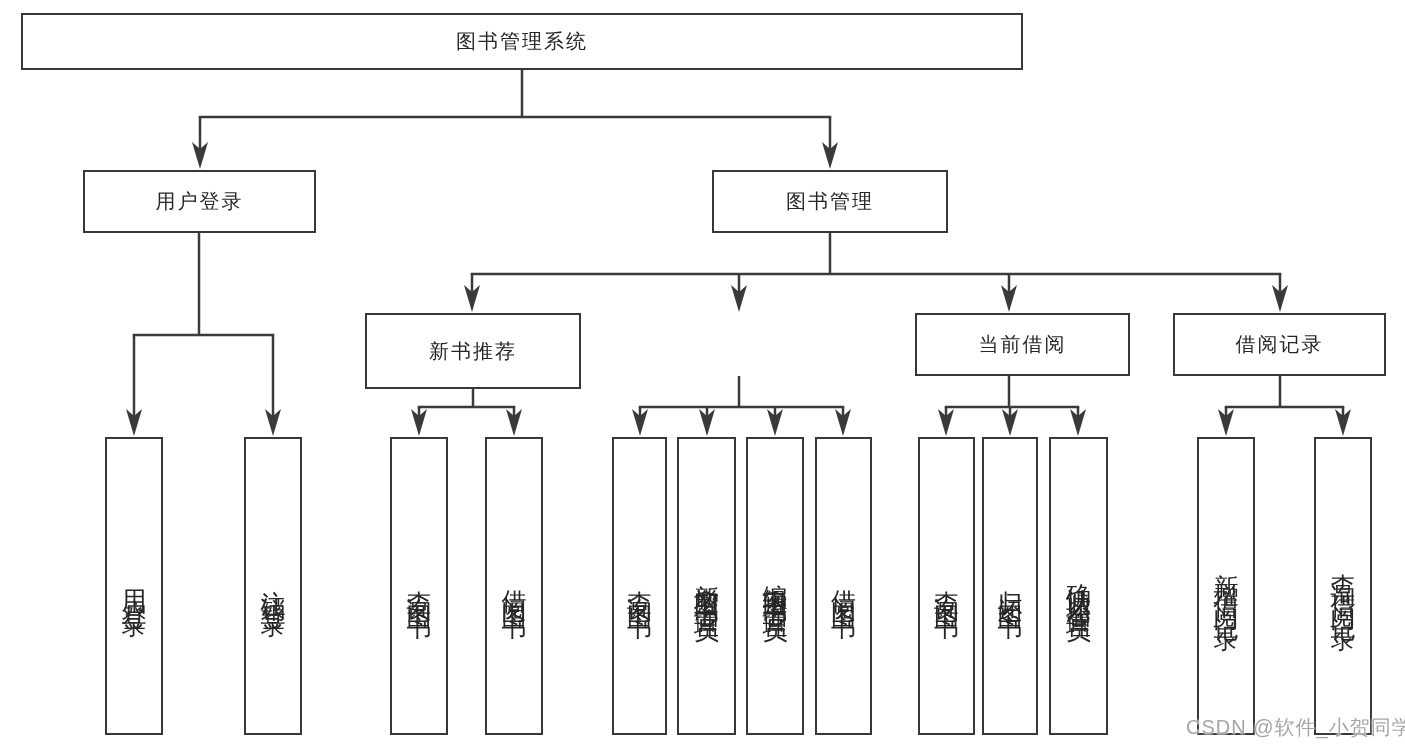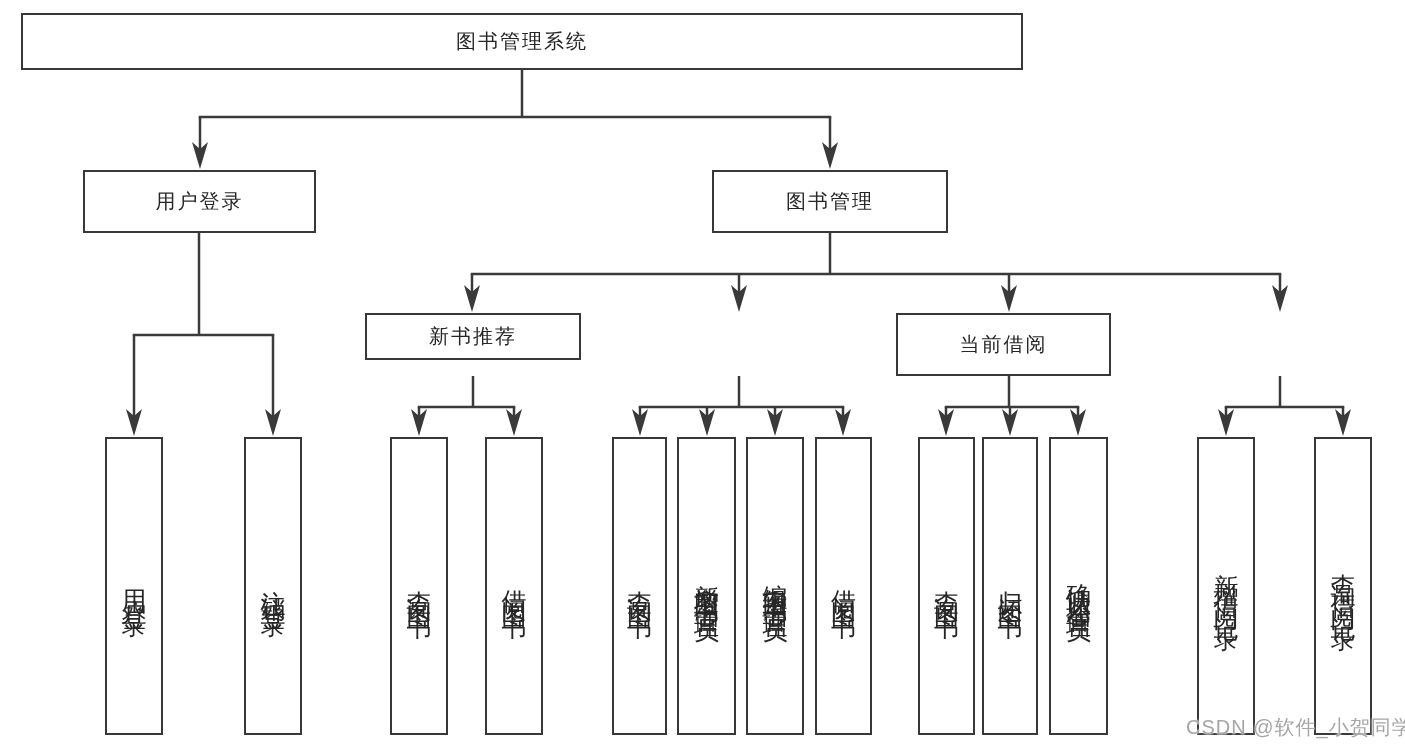--- a/index.html
+++ b/index.html
@@ -123,25 +123,28 @@
     <span>图书管理系统</span>
   </div>
 
   <div class="node h-node" style="left:83px; top:170px; width:233px; height:63px;">
     <span>用户登录</span>
   </div>
   <div class="node h-node" style="left:712px; top:170px; width:236px; height:63px;">
     <span>图书管理</span>
   </div>
 
-  <div class="node h-node" style="left:365px; top:313px; width:216px; height:47px;">
+  <div class="node h-node" style="left:365px; top:313px; width:216px; height:76px;">
     <span>新书推荐</span>
   </div>
-  <div class="node h-node" style="left:896px; top:313px; width:215px; height:63px;">
+  <div class="node h-node" style="left:915px; top:313px; width:215px; height:63px;">
     <span>当前借阅</span>
+  </div>
+  <div class="node h-node" style="left:1173px; top:313px; width:213px; height:63px;">
+    <span>借阅记录</span>
   </div>
 
   <div class="node v-node sp8" style="left:105px; top:437px; width:58px; height:298px;">
     <span>用户登录</span>
   </div>
   <div class="node v-node sp8" style="left:244px; top:437px; width:58px; height:298px;">
     <span>注销登录</span>
   </div>
 
   <div class="node v-node sp8" style="left:390px; top:437px; width:58px; height:298px;">

